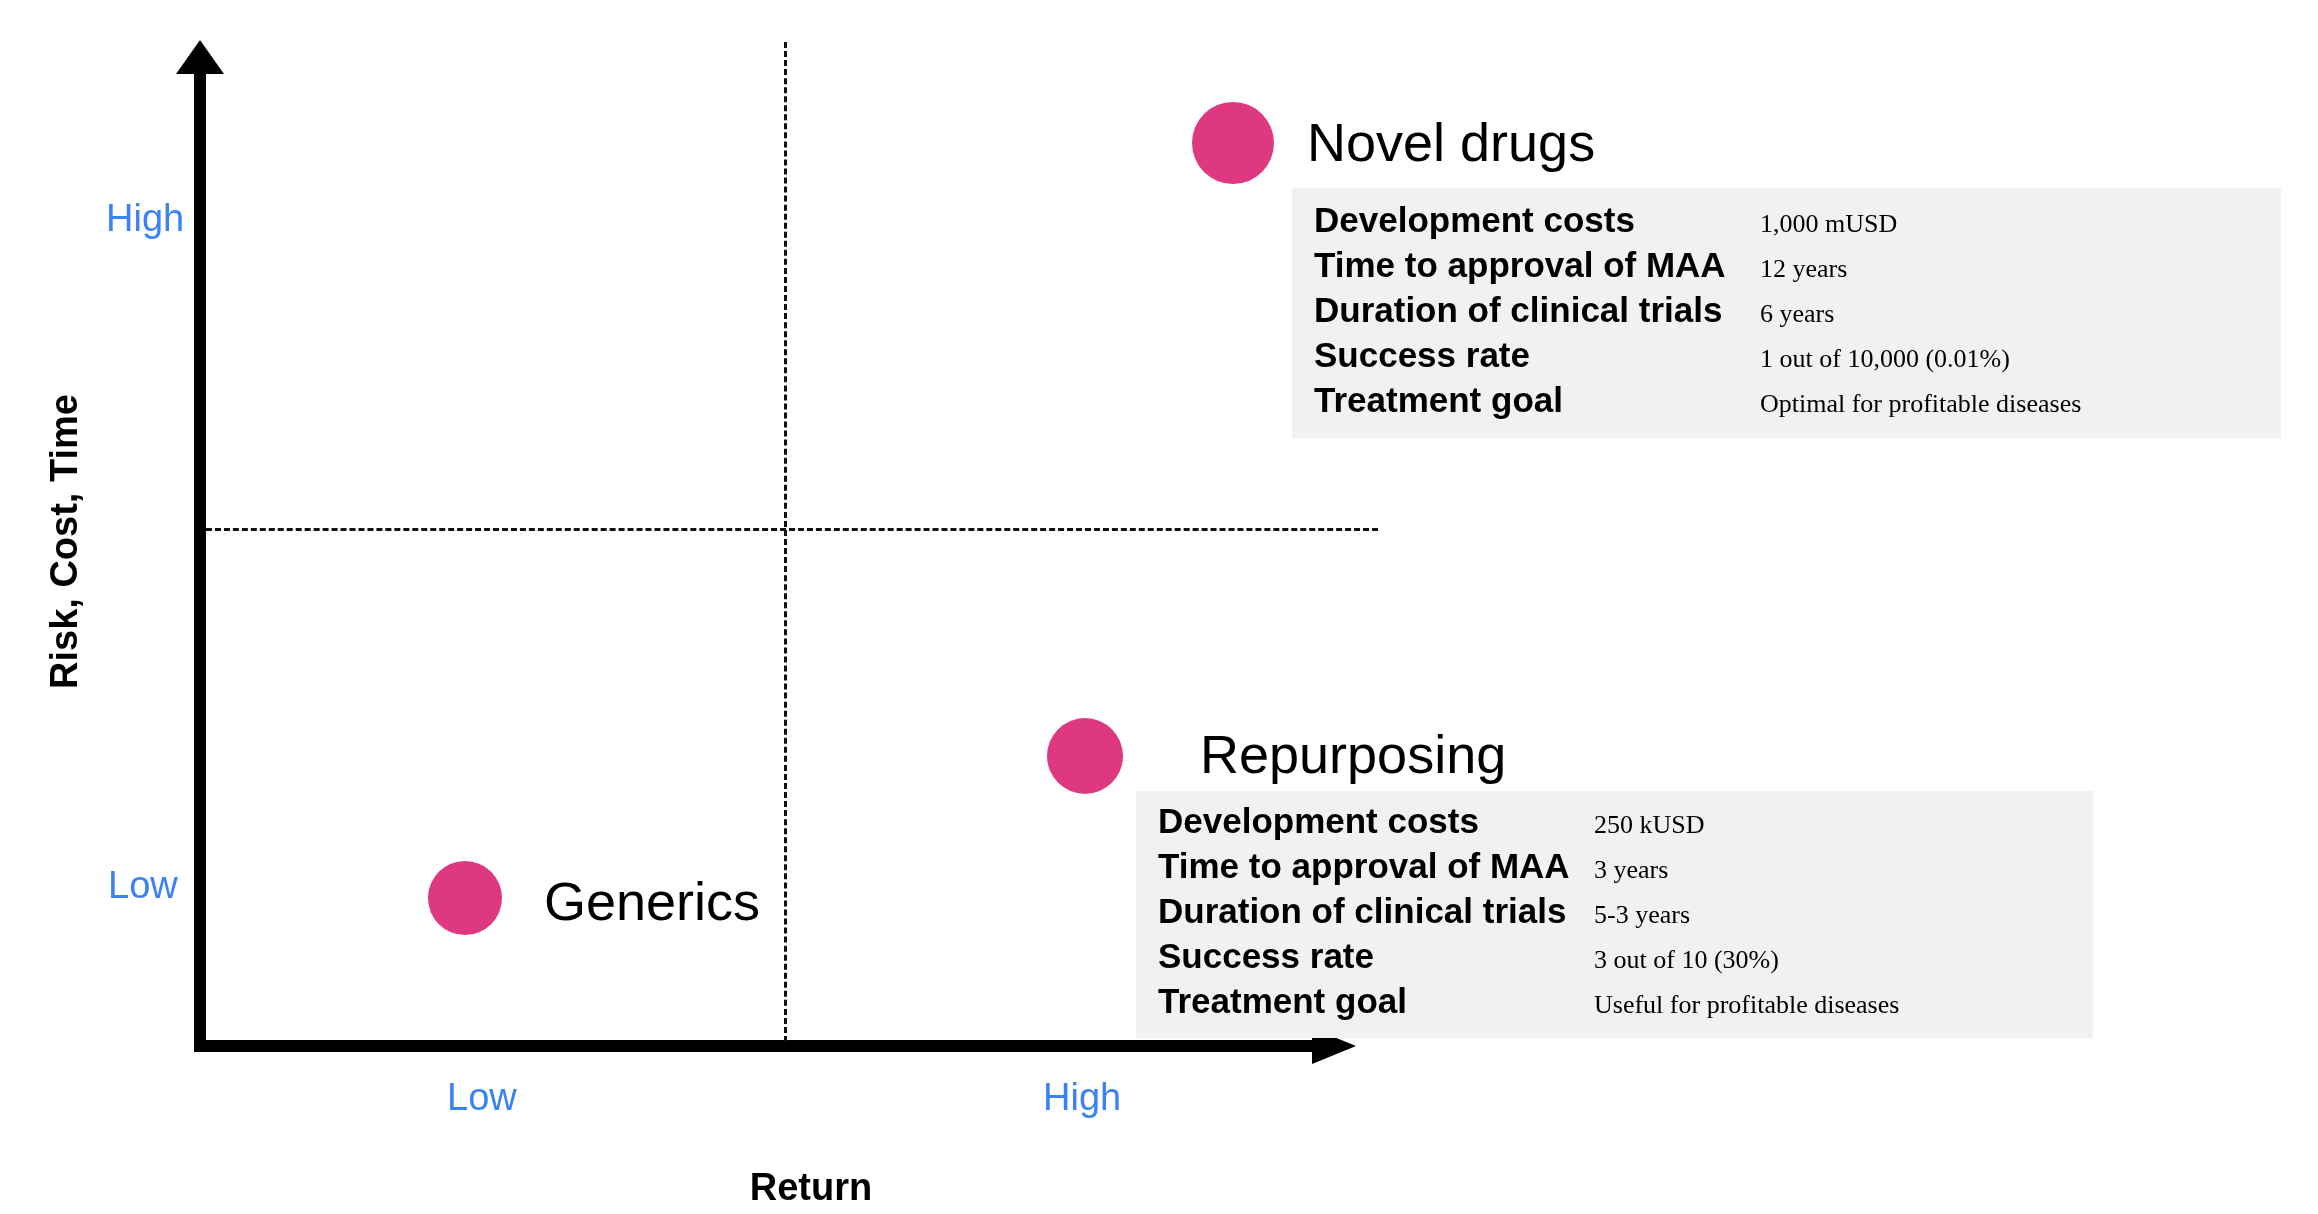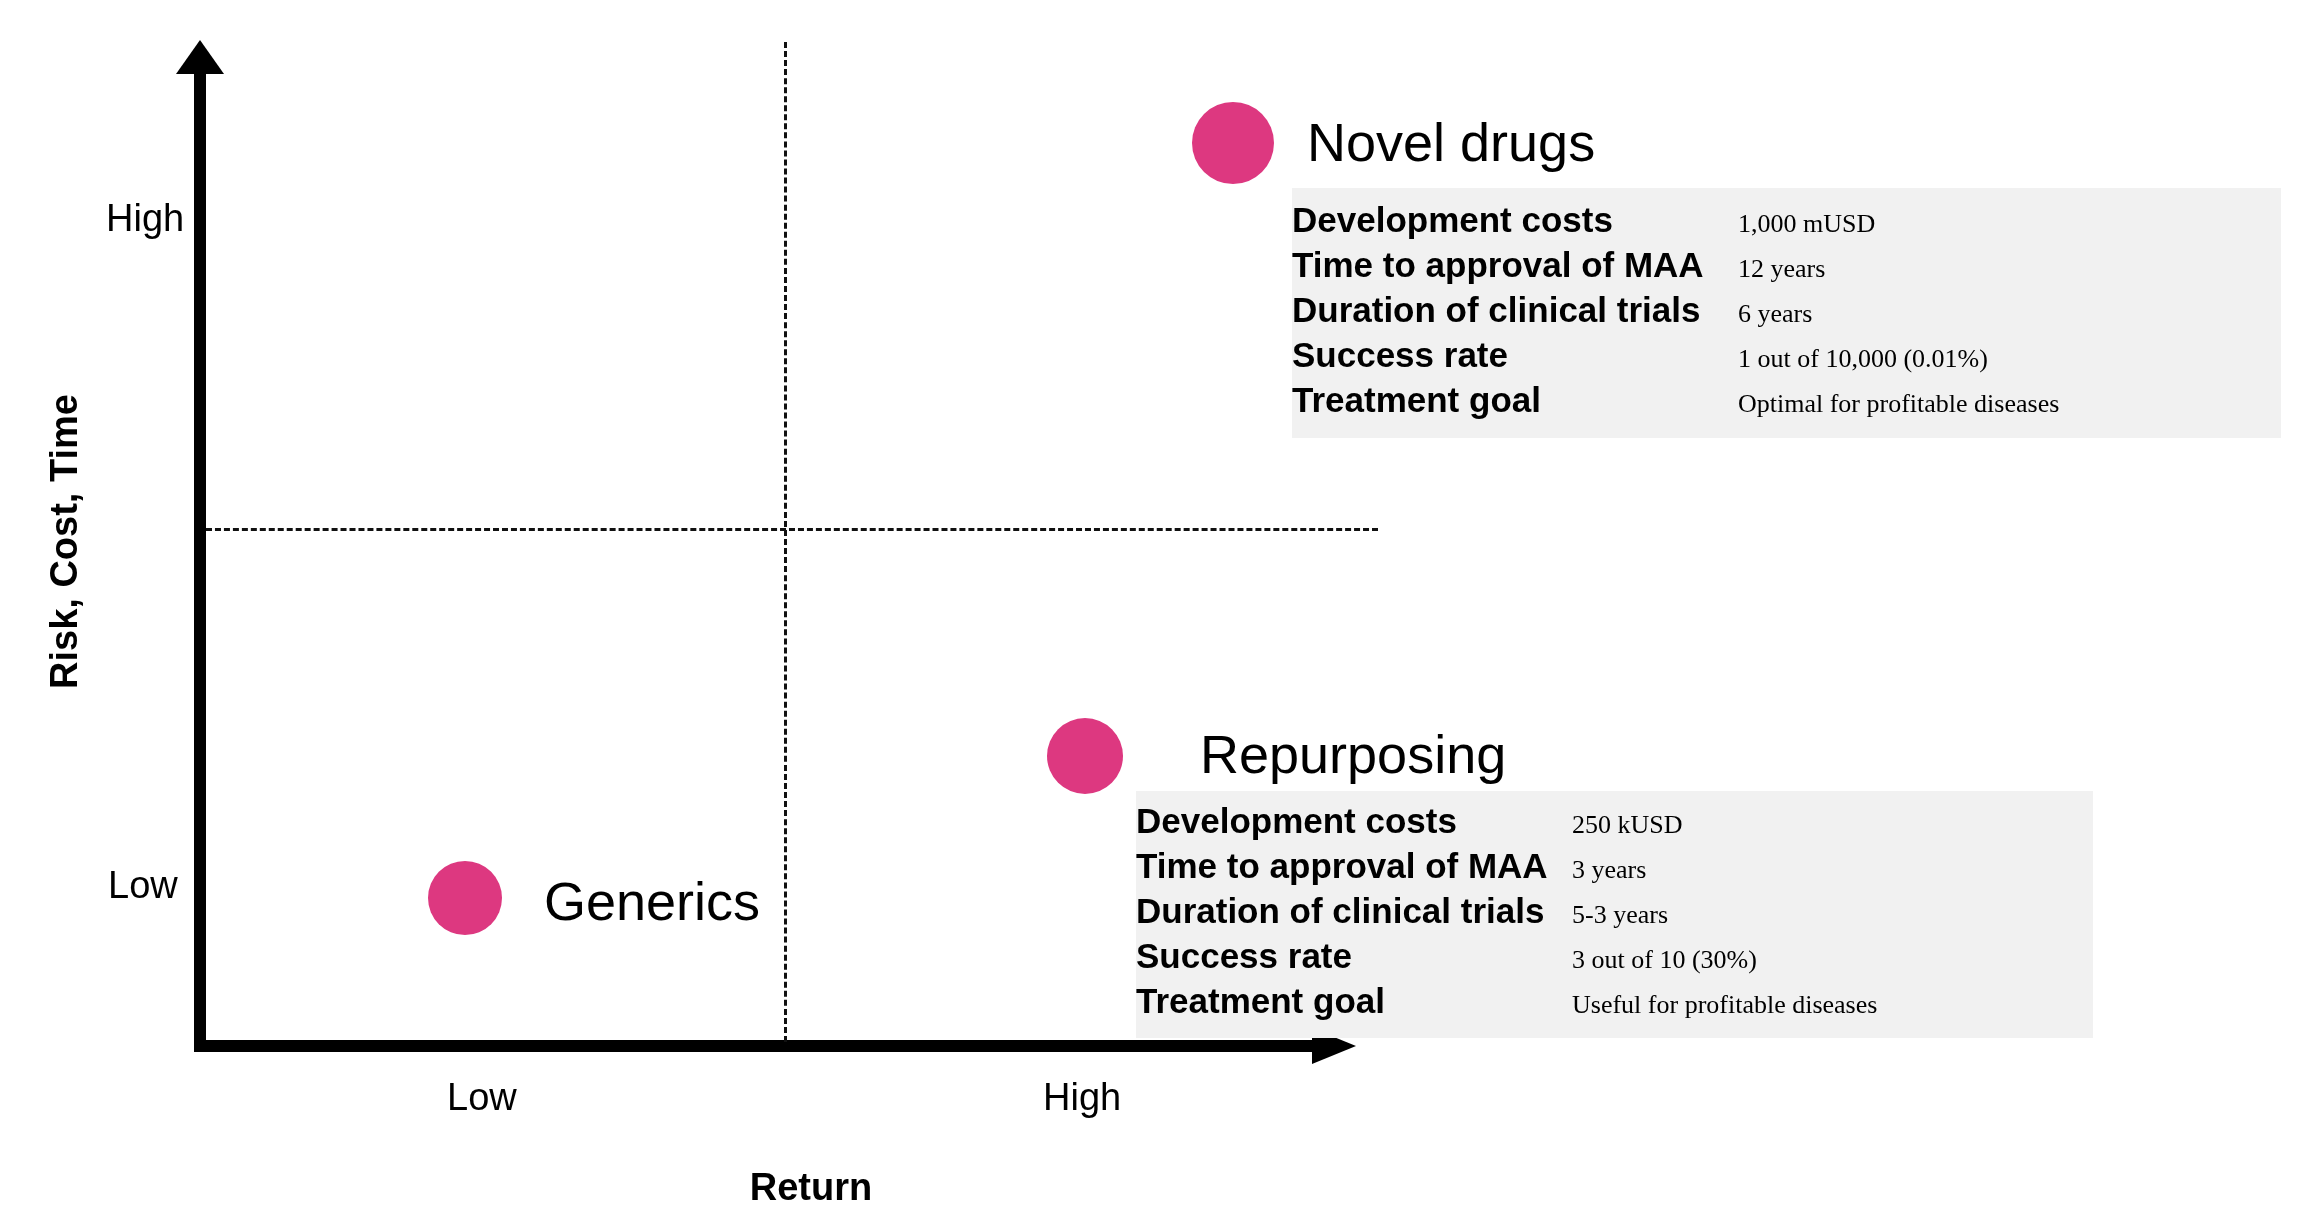--- a/index.html
+++ b/index.html
@@ -73,21 +73,21 @@
     height: 1000px;
     width: 0;
     border-left: 3px dashed #111111;
   }
 
   
   .tick-label {
     position: absolute;
     font-size: 38px;
     font-weight: 400;
-    color: #000000;
+    color: #3b82f6;
     white-space: nowrap;
     line-height: 1;
   }
   #y-tick-high { left: 106px; top: 199px; }
   #y-tick-low  { left: 108px; top: 866px; }
   #x-tick-low  { left: 447px; top: 1078px; }
   #x-tick-high { left: 1043px; top: 1078px; }
 
   
   #y-axis-title {
@@ -168,20 +168,21 @@
     top: 791px;
     width: 957px;
     height: 247px;
     padding-top: 12px;
     box-sizing: border-box;
   }
   .info-row {
     display: flex;
     align-items: baseline;
     height: 45px;
+    padding-left: 22px;
   }
   .info-label {
     font-size: 35px;
     font-weight: bold;
     white-space: nowrap;
     line-height: 1;
     min-width: 440px;
   }
   #panel-repurposing .info-label {
     min-width: 430px;

